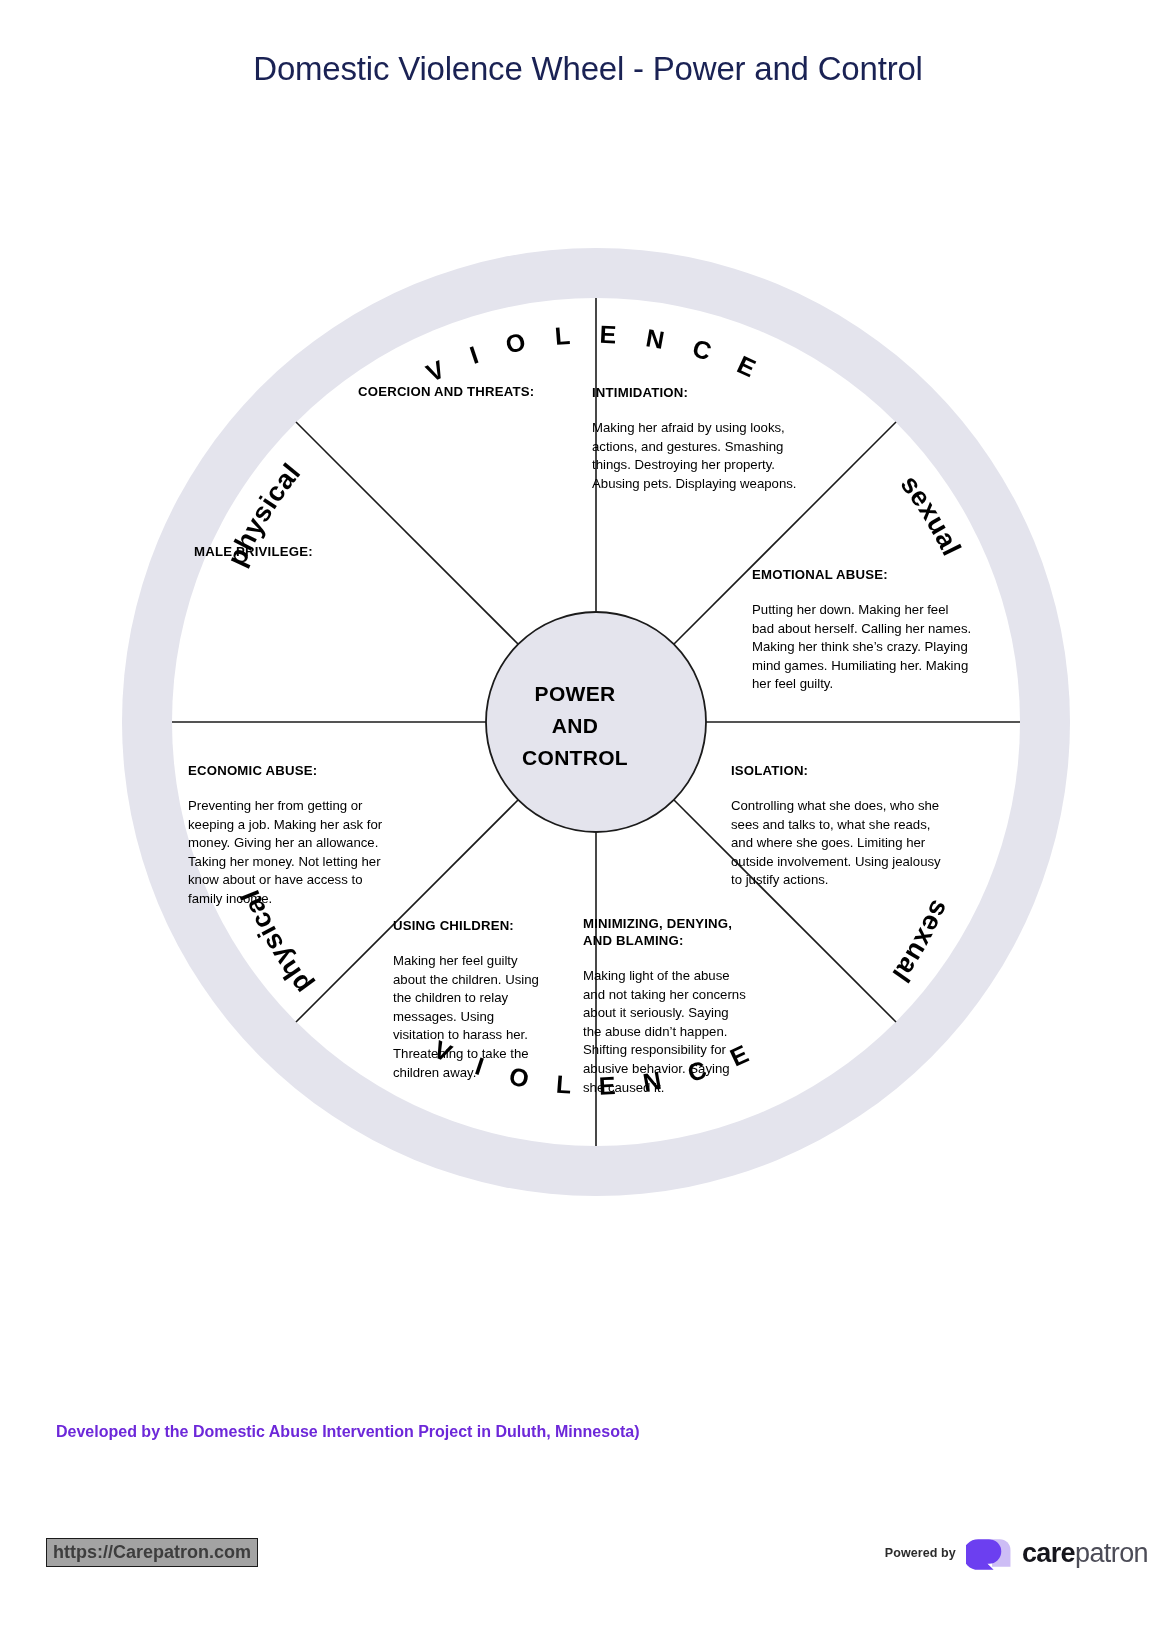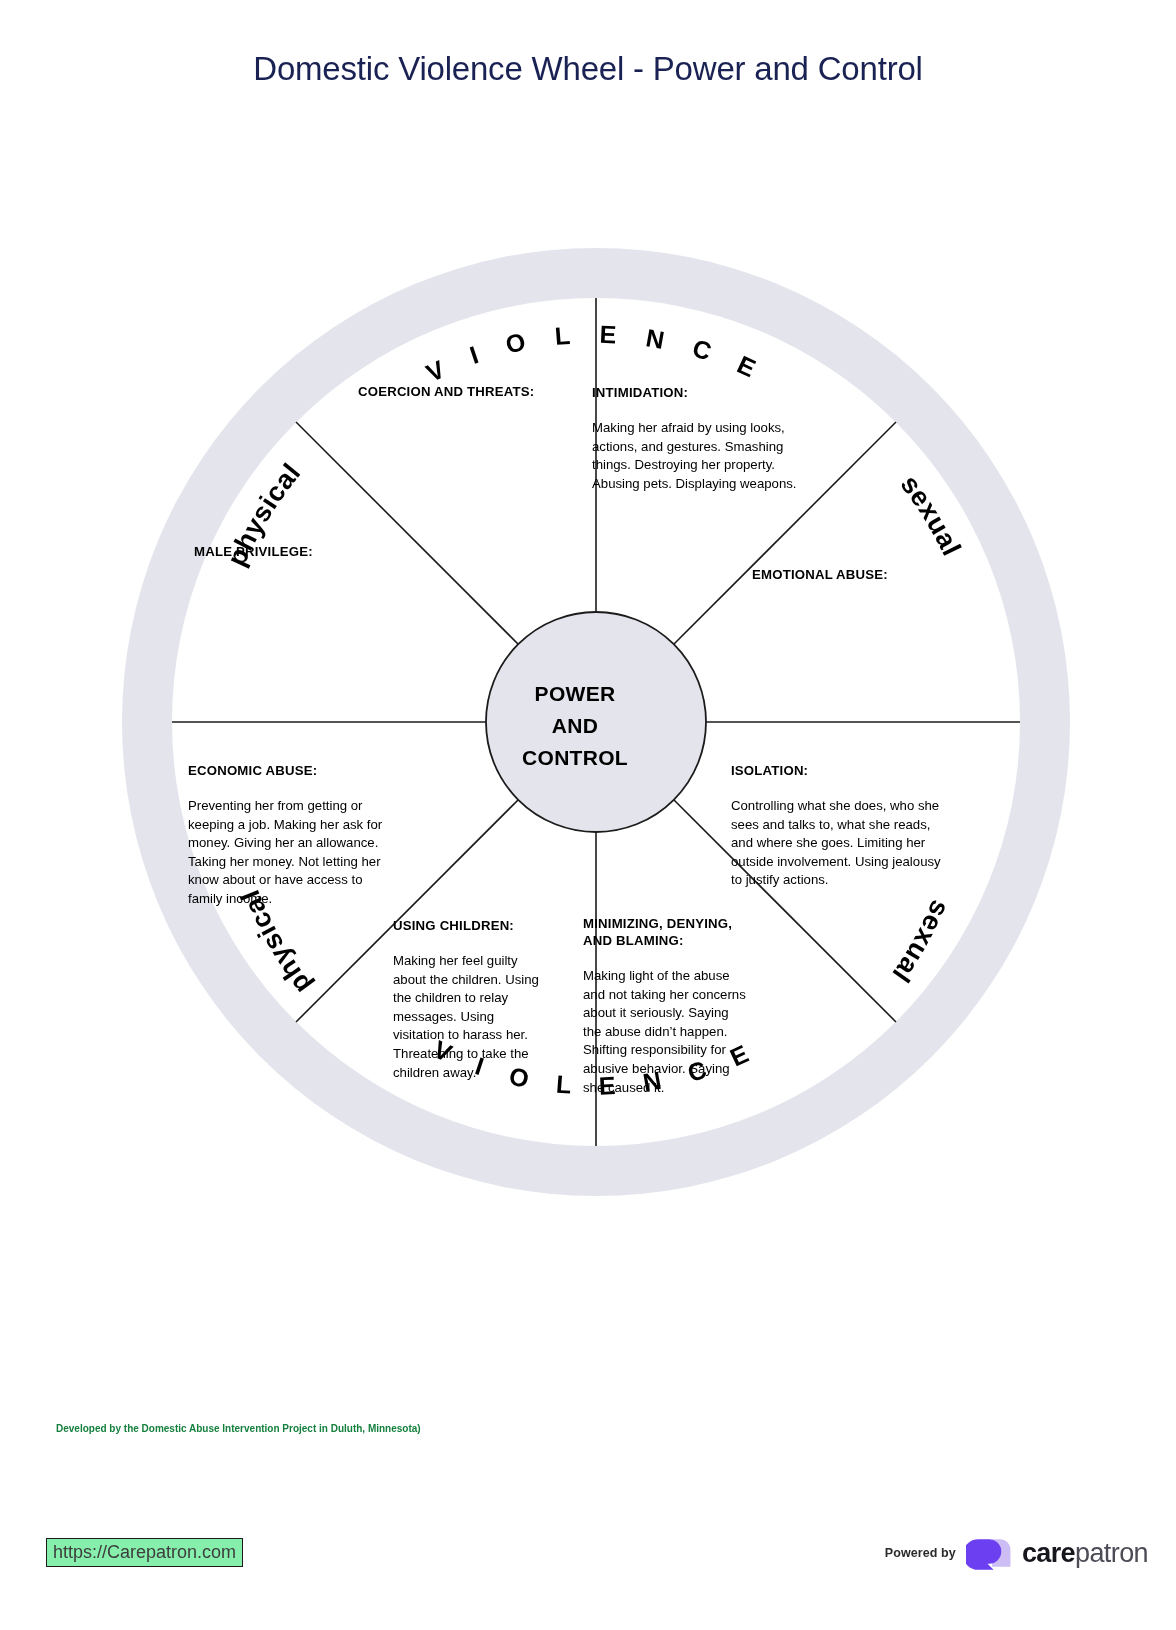--- a/index.html
+++ b/index.html
@@ -61,33 +61,34 @@
     font-size:21px;
     font-weight:bold;
     line-height:32px;
     color:#000;
     letter-spacing:0.3px;
   }
   
   #credit{
     position:absolute;
     left:56px;top:1423px;
-    font-size:10px;
-    font-weight:bold;
-    color:#15803d;
+    font-size:16px;
+    font-weight:bold;
+    color:#6d28d9;
   }
   #url-box{
     position:absolute;
     left:46px;top:1538px;
     border:1.5px solid #1b1b1b;
     padding:2px 6px 3px 6px;
     font-size:18px;
     color:#3d3d3d;
-    background:#86efac;
+    background:#a3a3a3;
     line-height:22px;
+    font-weight:bold;
   }
   #powered{
     position:absolute;
     right:28px;top:1536px;
     display:flex;align-items:center;gap:10px;
   }
   #powered-label{
     font-size:12.5px;color:#2b2b2b;font-weight:bold;letter-spacing:0.1px;
   }
   #logo-mark{width:46px;height:34px;}
@@ -175,20 +176,21 @@
   <div class="seg-title">INTIMIDATION:</div>
   <div class="seg-body">Making her afraid by using looks, actions, and gestures. Smashing things. Destroying her property. Abusing pets. Displaying weapons.</div>
 </div>
 
 <div class="seg" id="seg-male">
   <div class="seg-title">MALE PRIVILEGE:</div>
 </div>
 
 <div class="seg" id="seg-emotional">
   <div class="seg-title">EMOTIONAL ABUSE:</div>
+  <div class="seg-body">Putting her down. Making her feel bad about herself. Calling her names. Making her think she’s crazy. Playing mind games. Humiliating her. Making her feel guilty.</div>
 </div>
 
 <div class="seg" id="seg-economic">
   <div class="seg-title">ECONOMIC ABUSE:</div>
   <div class="seg-body">Preventing her from getting or keeping a job. Making her ask for money. Giving her an allowance. Taking her money. Not letting her know about or have access to family income.</div>
 </div>
 
 <div class="seg" id="seg-isolation">
   <div class="seg-title">ISOLATION:</div>
   <div class="seg-body">Controlling what she does, who she sees and talks to, what she reads, and where she goes. Limiting her outside involvement. Using jealousy to justify actions.</div>

